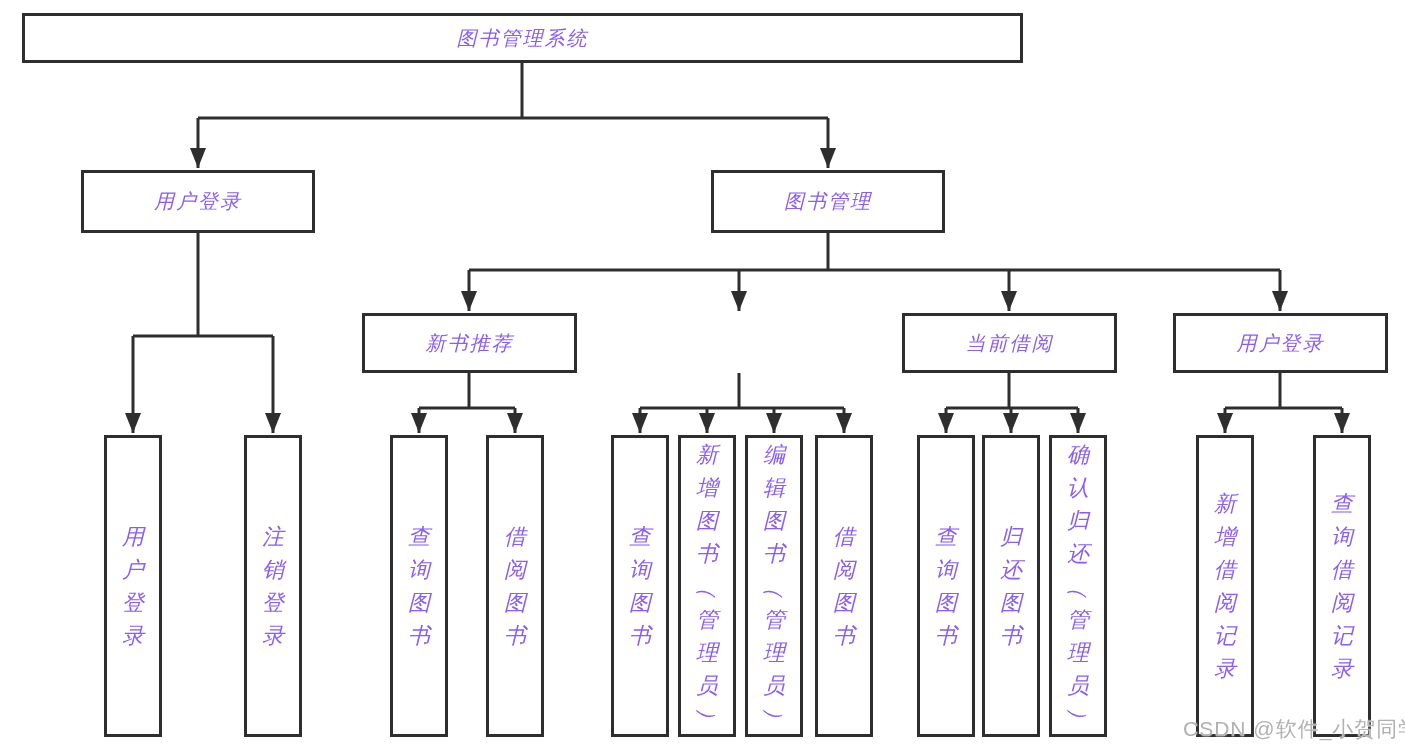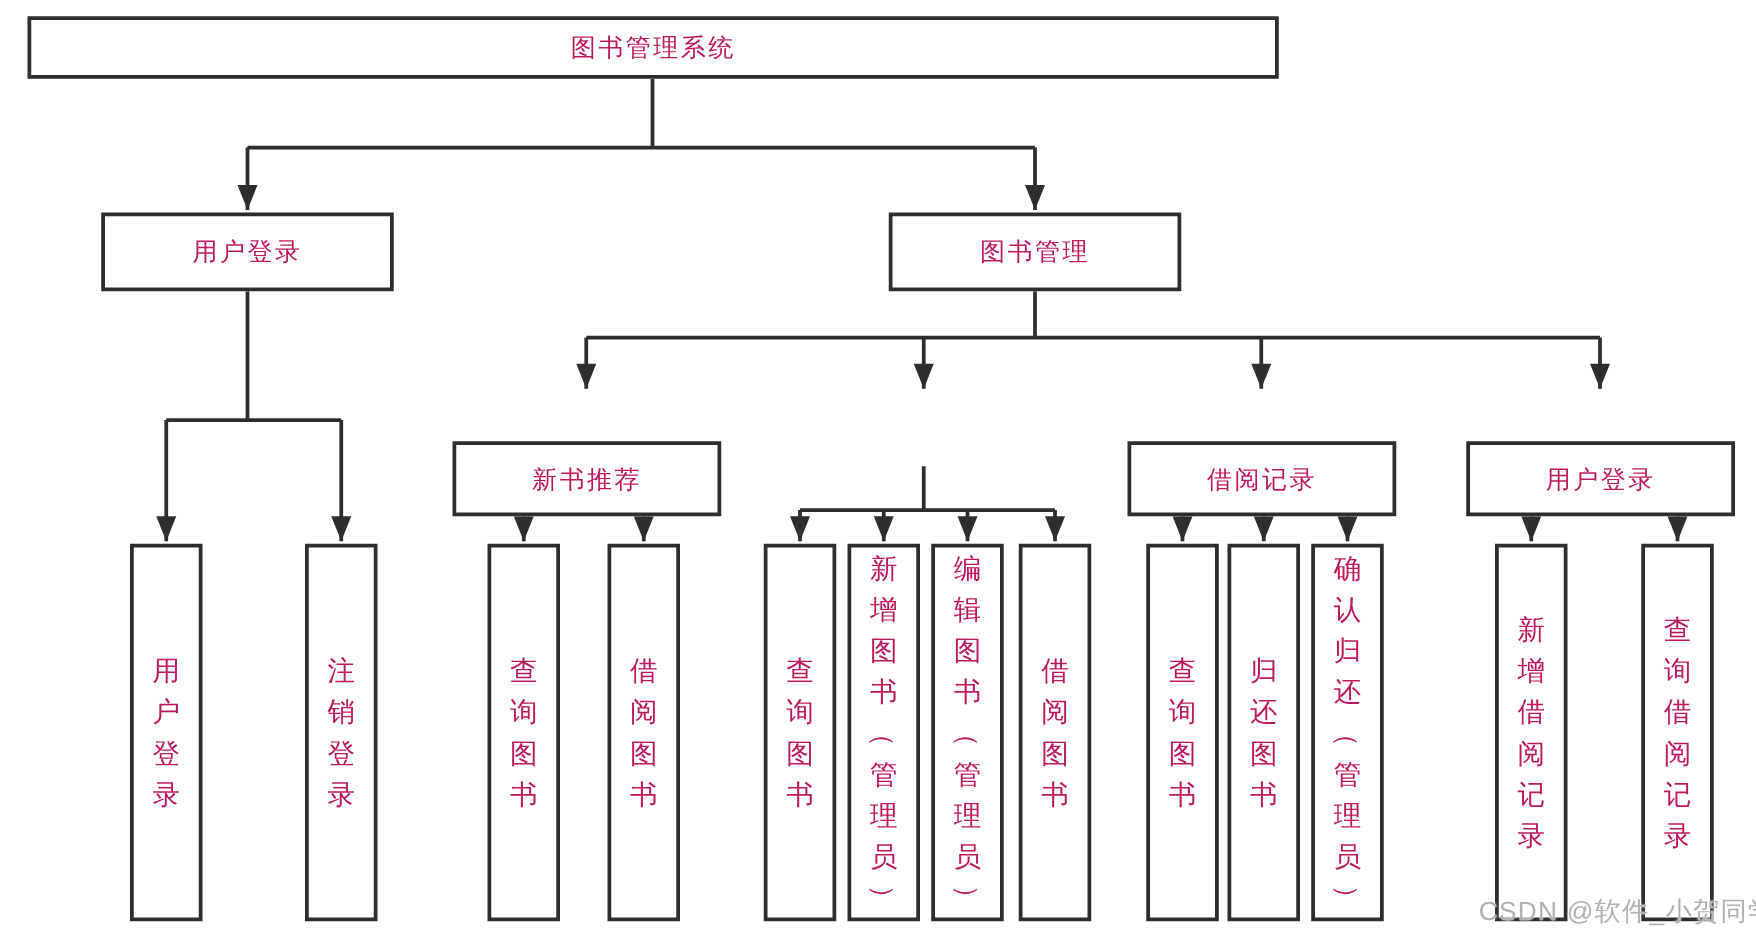--- a/index.html
+++ b/index.html
@@ -32,25 +32,26 @@
     position: absolute;
     box-sizing: border-box;
     border: 3px solid #2e2e2e;
     background: #ffffff;
     display: flex;
     align-items: center;
     justify-content: center;
     text-align: center;
     font-size: 20px;
     letter-spacing: 2px;
-    color: #be185d;
+    color: #8b5cf6;
+    font-style: italic;
   }
   .node.root   { left: 22px;  top: 13px;  width: 1001px; height: 50px; }
   .node.lvl2   { top: 170px; width: 234px; height: 63px; }
-  .node.lvl3   { top: 313px; height: 60px; margin-top: 40px; }
+  .node.lvl3   { top: 313px; height: 60px; }
   .node.leaf   { top: 435px; width: 58px; height: 302px; flex-direction: column; font-size: 22px; letter-spacing: 0; }
   .vchar {
     display: block;
     line-height: 33px;
     height: 33px;
     width: 100%;
     text-align: center;
   }
   .vchar.rot { transform: rotate(90deg); }
   #watermark {
@@ -110,21 +111,21 @@
     <line class="ln" x1="1225" y1="408" x2="1225" y2="433" marker-end="url(#arw)"></line>
     <line class="ln" x1="1342" y1="408" x2="1342" y2="433" marker-end="url(#arw)"></line>
   </svg>
 
   <div class="node root">图书管理系统</div>
 
   <div class="node lvl2" style="left:81px;text-align:right;">用户登录</div>
   <div class="node lvl2" style="left:711px;">图书管理</div>
 
   <div class="node lvl3" style="left:362px; width:215px;">新书推荐</div>
-  <div class="node lvl3" style="left:902px; width:215px;">借阅记录</div>
+  <div class="node lvl3" style="left:902px; width:215px;">当前借阅</div>
   <div class="node lvl3" style="left:1173px; width:215px;">用户登录</div>
 
   <div class="node leaf" style="left:104px;">
       <span class="vchar">用</span>
       <span class="vchar">户</span>
       <span class="vchar">登</span>
       <span class="vchar">录</span>
     </div>
   <div class="node leaf" style="left:244px;">
       <span class="vchar">注</span>

